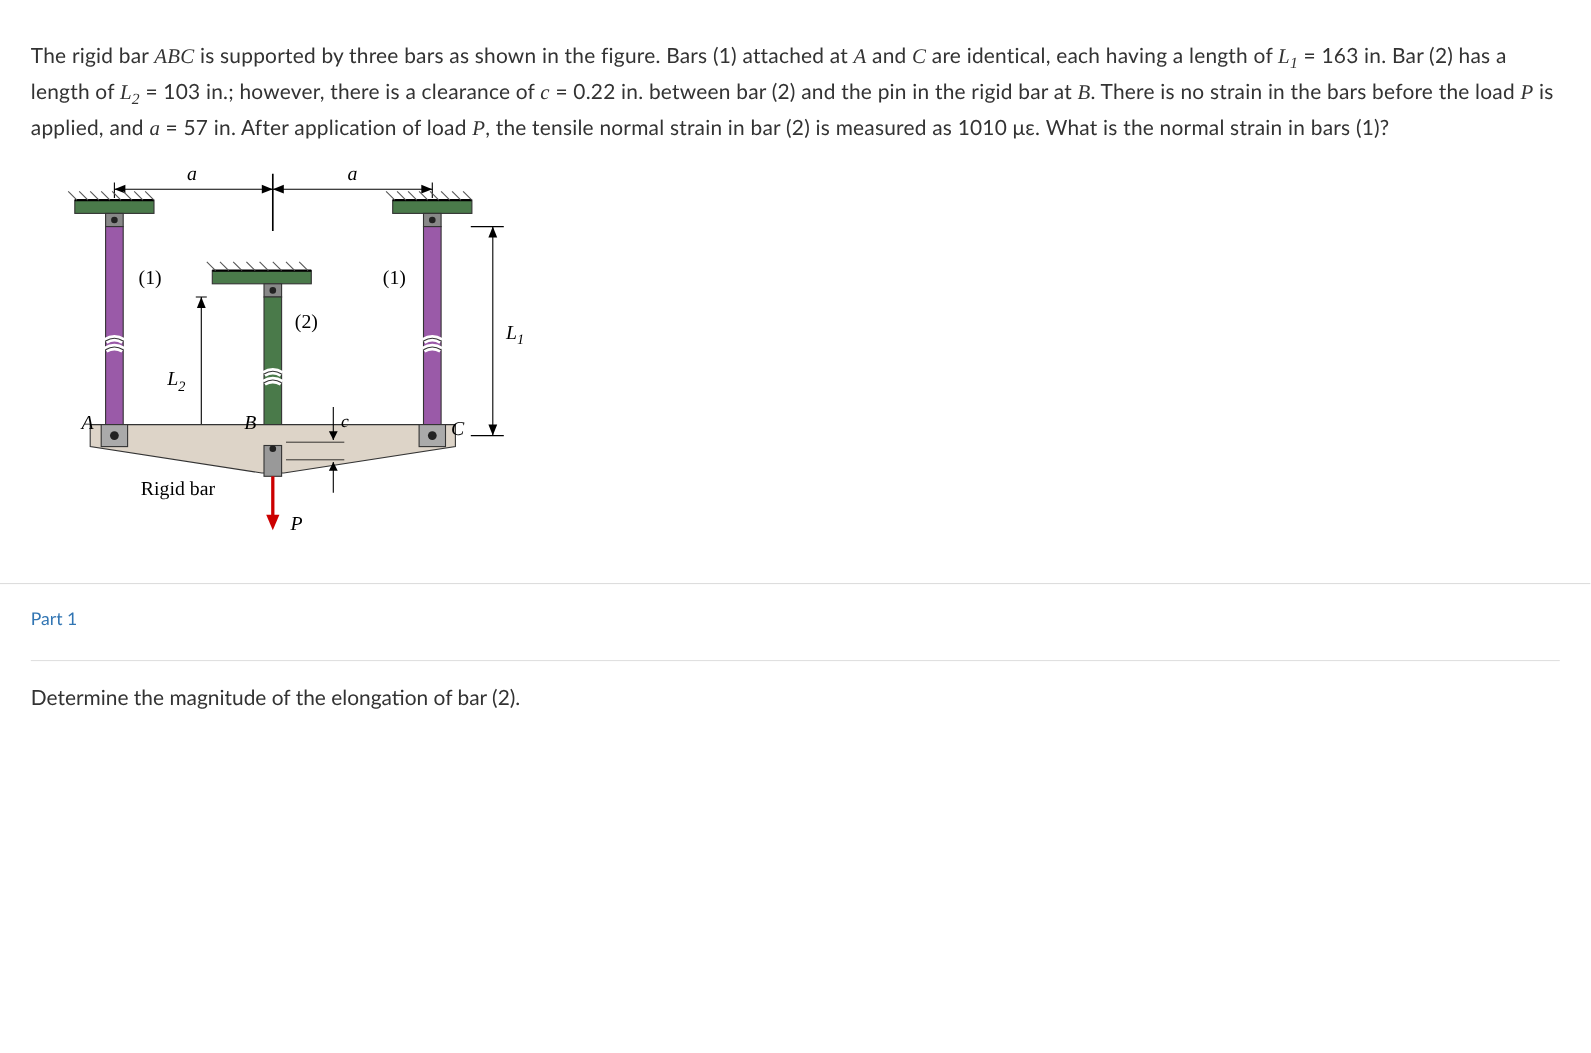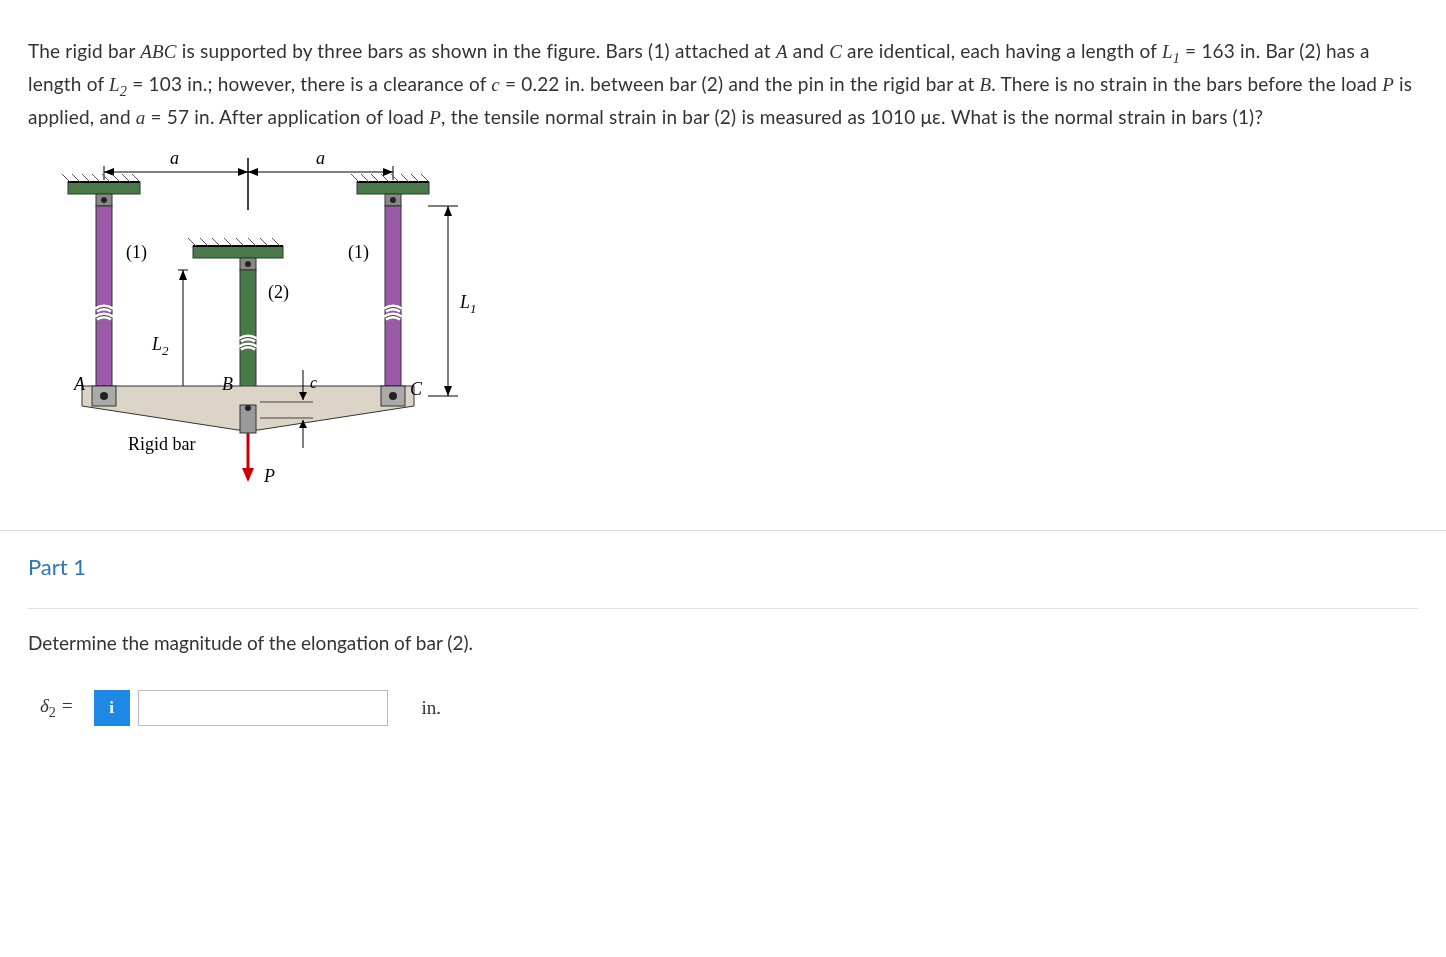--- a/index.html
+++ b/index.html
@@ -27,21 +27,21 @@
       position: relative;
       width: 430px;
       height: 360px;
     }
     .figure-container svg { display: block; }
     .part-section {
       padding: 22px 28px 40px 28px;
     }
     .part-heading {
       color: #3175b3;
-      font-size: 22px;
+      font-size: 16px;
       font-weight: 400;
       margin-bottom: 28px;
     }
     .part-divider {
       border: none;
       border-top: 1px solid #e0e0e0;
       margin: 0 0 22px 0;
     }
     .part-prompt {
       font-size: 19px;
@@ -224,21 +224,13 @@
       <polygon points="200,332 194,318 206,318" fill="#c00"></polygon>
       <text x="216" y="332" font-family="Georgia" font-style="italic" font-size="18">P</text>
     </svg>
   </div>
 </div>
 
 <div class="part-section">
   <div class="part-heading">Part 1</div>
   <hr class="part-divider">
   <div class="part-prompt">Determine the magnitude of the elongation of bar (2).</div>
-  <div class="answer-row">
-    <span class="answer-label">
-      <span>δ</span><span class="sub">2</span><span> =</span>
-    </span>
-    <span class="info-btn">i</span>
-    <input type="text" class="answer-input" style="">
-    <span class="answer-unit">in.</span>
-  </div>
 </div>
 
 </body></html>

